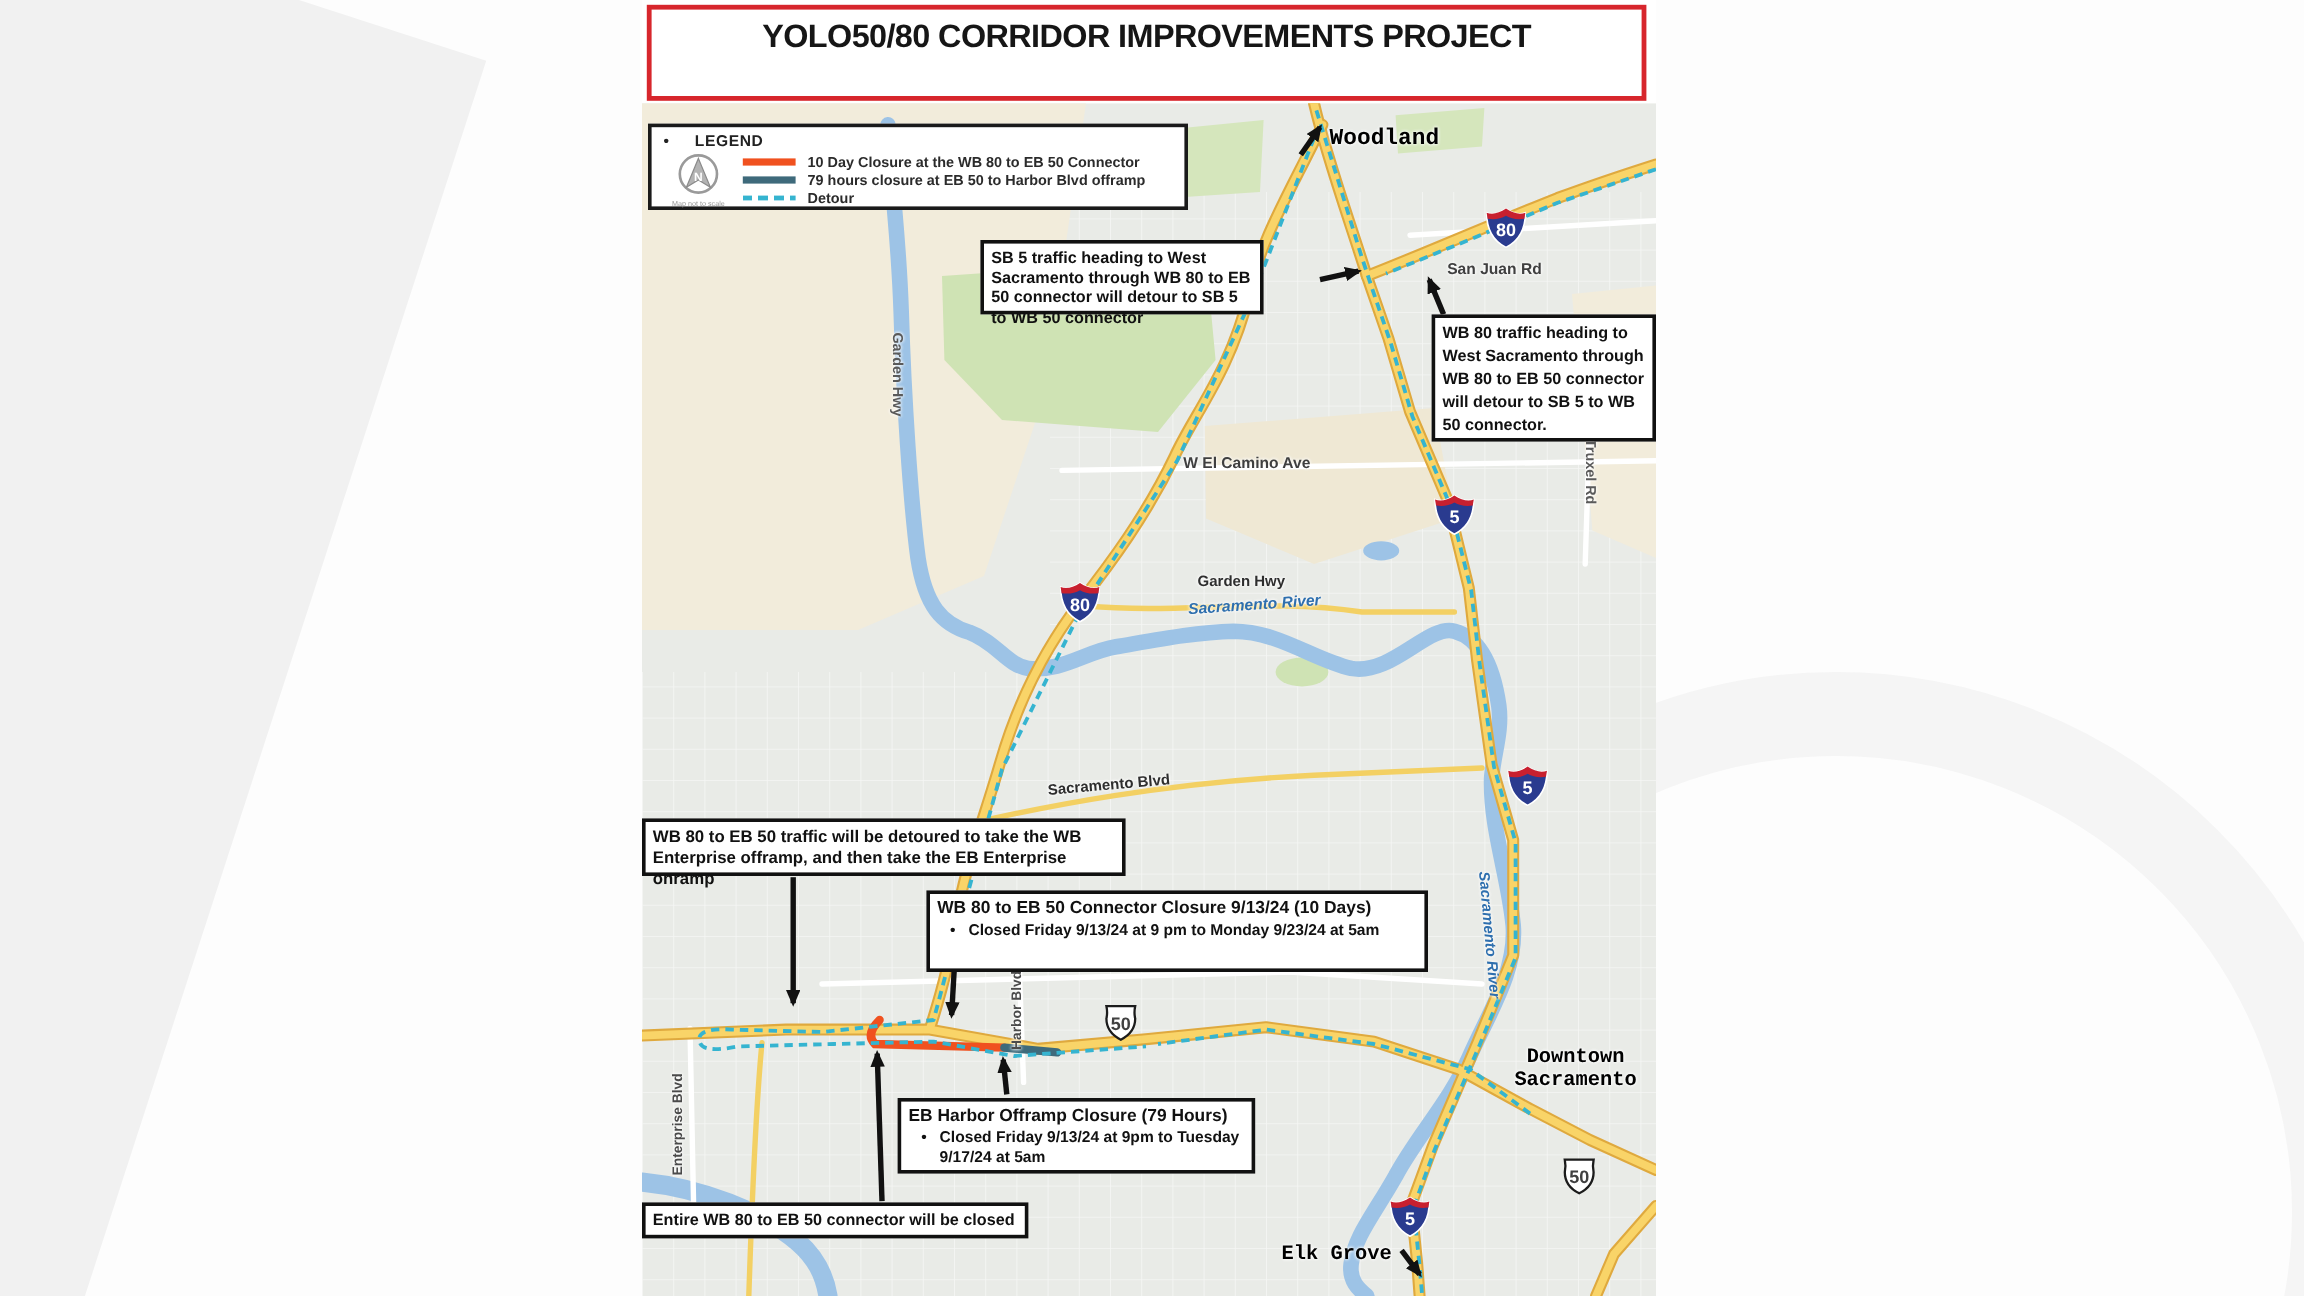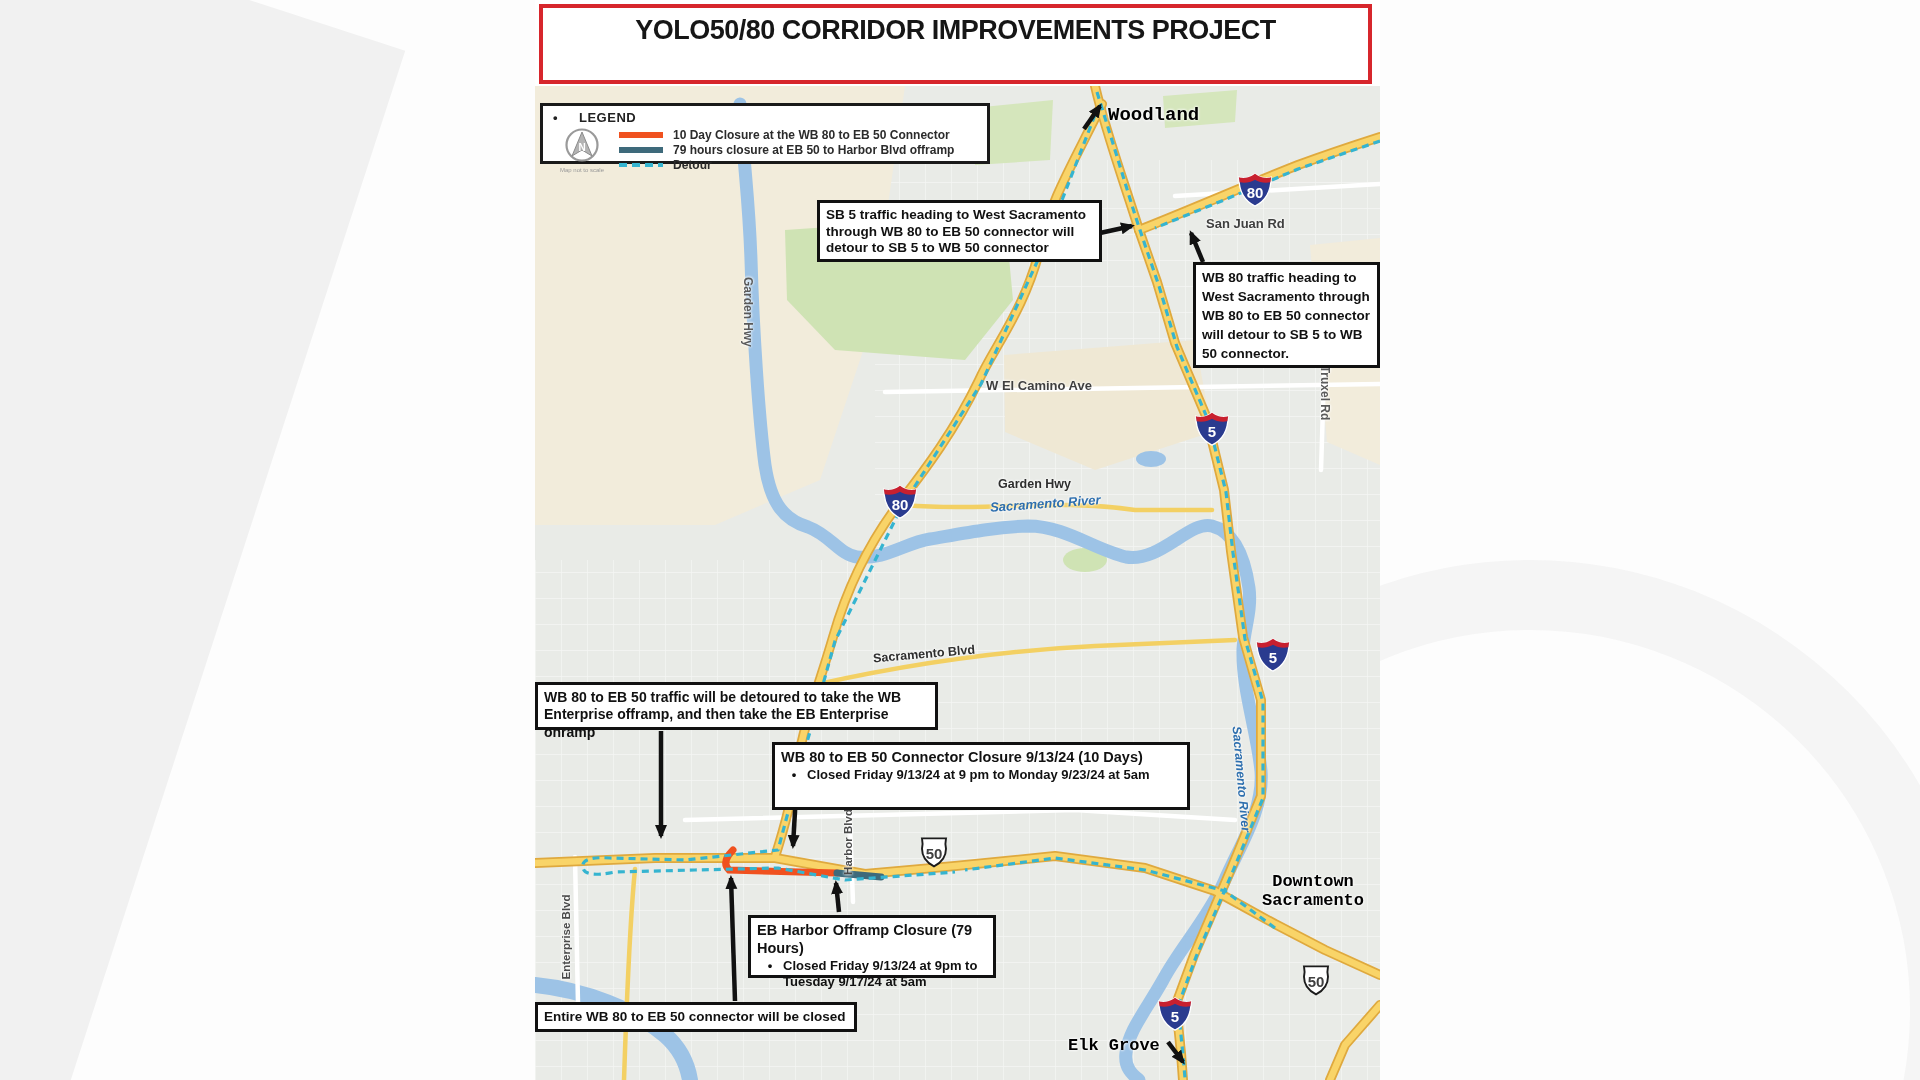--- a/index.html
+++ b/index.html
@@ -10,42 +10,42 @@
   .bg-ring{position:absolute;left:1080px;top:560px;width:760px;height:760px;border-radius:50%;
            border:70px solid #f5f5f5;}
   .graphic{position:absolute;left:535px;top:0;width:845px;height:1080px;background:#fff;}
   .mapsvg{position:absolute;left:0;top:0;}
 
   .titlebox{position:absolute;left:4px;top:4px;width:833px;height:80px;background:#fff;
             border:4px solid #d7262c;box-sizing:border-box;text-align:center;z-index:30;}
   .title1{font-size:27px;font-weight:800;color:#161616;letter-spacing:-0.5px;margin-top:7px;}
   .title2{font-size:24px;font-weight:800;color:#d7262c;letter-spacing:-0.5px;margin-top:1px;}
 
-  .legendbox{position:absolute;left:5px;top:103px;width:450px;height:61px;background:#fff;
+  .legendbox{position:absolute;left:5px;top:103px;width:450px;height:72px;background:#fff;
              border:3px solid #1a1a1a;box-sizing:border-box;z-index:25;padding:4px 8px 2px 10px;}
   .legend-head{font-size:13px;font-weight:800;color:#222;letter-spacing:0.5px;}
   .legend-bullet{display:inline-block;width:26px;color:#222;font-weight:800;}
   .legend-body{display:flex;}
   .compass-wrap{width:58px;text-align:center;margin-top:2px;}
   .legend-note{font-size:6px;color:#999;margin-top:0px;}
   .legend-rows{flex:1;margin-top:2px;}
   .legend-row{display:flex;align-items:center;height:15px;text-align:right;}
   .sw{width:44px;height:6px;margin:0 10px 0 8px;flex:none;}
   .sw-orange{background:#f0511f;}
   .sw-teal{background:#3e6a7b;}
   .sw-dash{height:4px;background:repeating-linear-gradient(90deg,#35b4d0 0 8px,rgba(0,0,0,0) 8px 13px);}
   .legend-label{font-size:12px;font-weight:700;color:#2b2b2b;white-space:nowrap;}
 
   .callout{position:absolute;background:#fff;border:3px solid #111;box-sizing:border-box;
            color:#111;font-weight:700;z-index:20;padding:4px 6px;line-height:1.24;}
-  .co-sb5{left:282px;top:200px;width:285px;height:62px;font-size:13.5px;}
+  .co-sb5{left:282px;top:200px;width:236px;height:62px;font-size:13.5px;}
   .co-wb80{left:658px;top:262px;width:187px;height:106px;font-size:13.5px;line-height:1.4;}
   .co-ent{left:0px;top:682px;width:403px;height:48px;font-size:14px;}
   .co-conn{left:237px;top:742px;width:418px;height:68px;font-size:13px;}
-  .co-harb{left:213px;top:915px;width:248px;height:63px;font-size:13px;}
+  .co-harb{left:213px;top:915px;width:298px;height:63px;font-size:13px;}
   .co-entire{left:0px;top:1002px;width:322px;height:30px;font-size:13.5px;}
   .co-title{font-size:14.5px;font-weight:800;}
   .bullet-row{display:flex;}
   .bullet-dot{width:26px;text-align:center;flex:none;}
 
   .maplabel{position:absolute;z-index:12;white-space:nowrap;font-weight:700;color:#3f3f3f;
             font-size:12.5px;text-shadow:0 0 3px #fff,0 0 3px #fff;}
   .city{color:#000;font-weight:800;font-family:Liberation Mono, monospace;}
   .river-label{color:#2e6fae;font-style:italic;font-weight:700;}
   .vlabel{transform-origin:center;}

